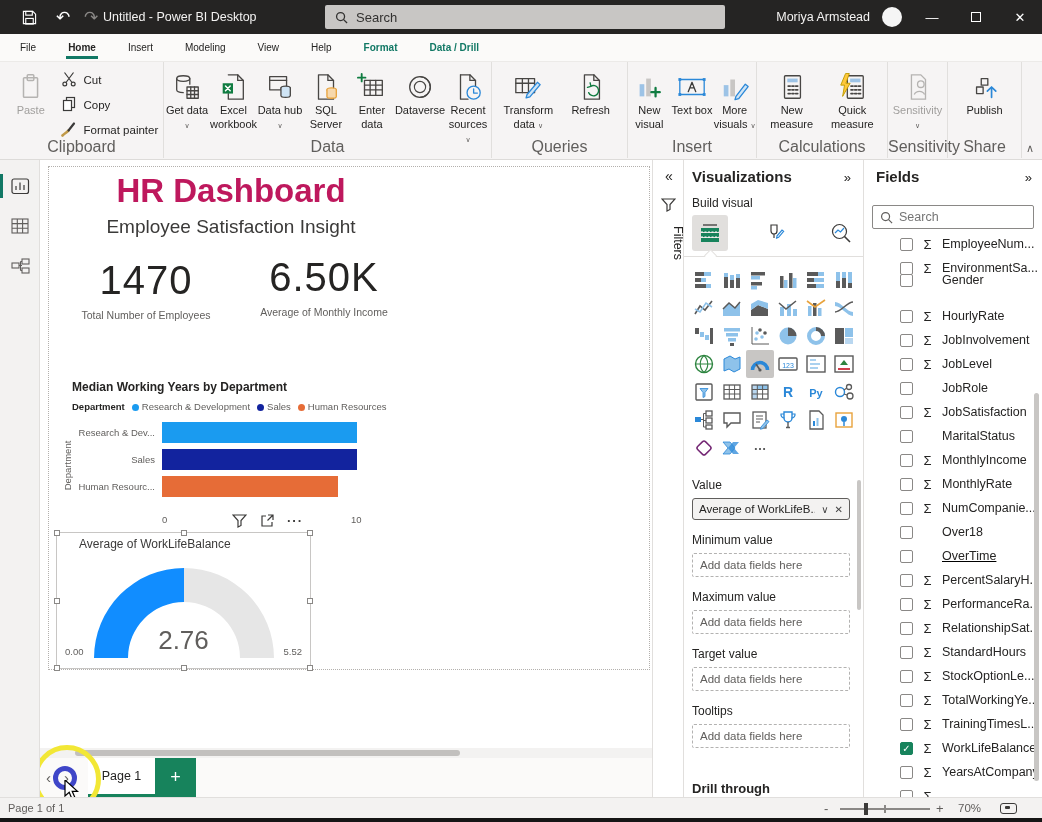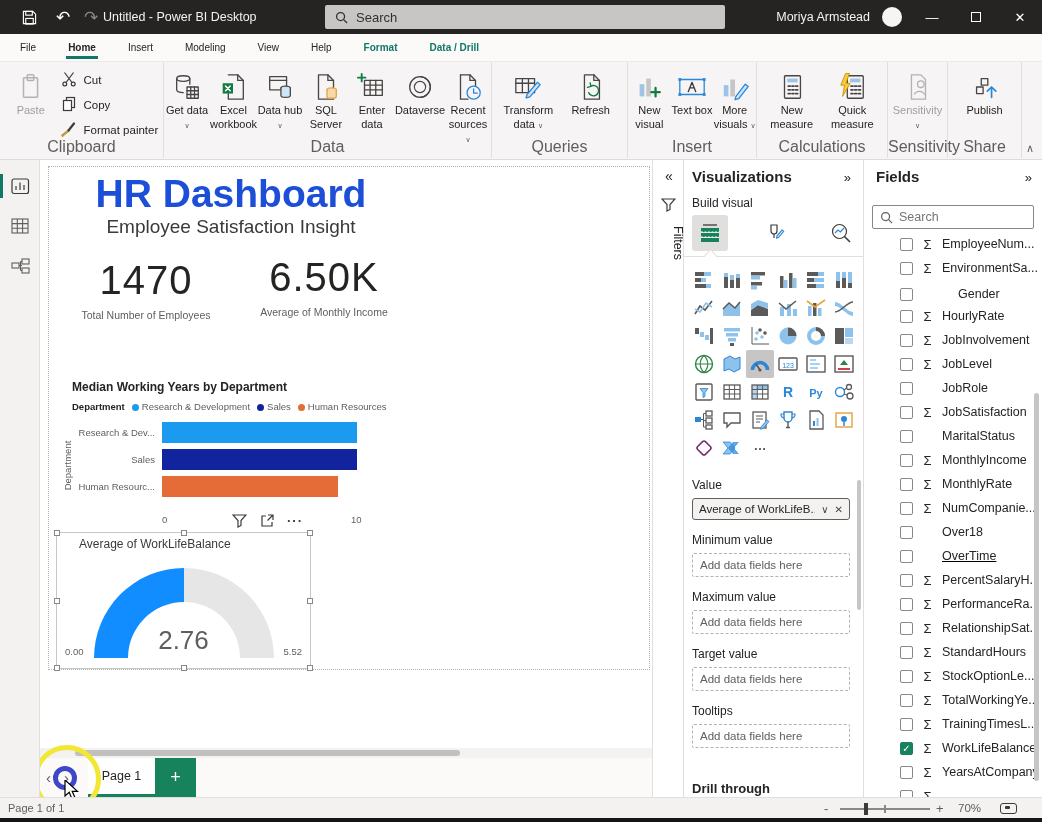--- a/index.html
+++ b/index.html
@@ -36,21 +36,21 @@
   #ribbon-collapse { position:absolute; right:8px; bottom:4px; font-size:11px; color:#605e5c; }
 
   
   #sidebar { position:absolute; top:160px; left:0; width:40px; height:637px; background:#f3f2f1; border-right:1px solid #e1dfdd; }
   .sbitem { position:absolute; left:0; width:40px; height:36px; display:flex; align-items:center; justify-content:center; }
   .sbitem.active:before { content:""; position:absolute; left:0; top:6px; bottom:6px; width:3px; background:#117865; }
 
   
   #canvascol { position:absolute; top:160px; left:40px; width:612px; height:637px; background:#fff; overflow:hidden; }
   #page { position:absolute; left:8px; top:6px; width:602px; height:504px; border:1px dotted #b3b0ad; background:#fff; }
-  #rpt-title { position:absolute; left:41px; top:12px; width:300px; text-align:center; font-size:39px; font-weight:bold; color:#1d4ed8; }
+  #rpt-title { position:absolute; left:41px; top:12px; width:300px; text-align:center; font-size:33px; font-weight:bold; color:#be185d; }
   #rpt-sub { position:absolute; left:41px; top:56px; width:300px; text-align:center; font-size:19px; color:#3b3a39; }
   .kcard { position:absolute; width:170px; text-align:center; }
   .kcard .kval { font-size:40px; color:#252423; letter-spacing:1px; }
   .kcard .klab { font-size:10.5px; color:#605e5c; margin-top:6px; }
 
   
   #barchart { position:absolute; left:24px; top:218px; width:330px; height:150px; }
   #bc-title { font-size:12px; font-weight:bold; color:#252423; padding:2px 0 0 8px; }
   #bc-legend { display:flex; align-items:center; gap:7px; font-size:9.5px; color:#605e5c; padding:7px 0 0 8px; }
   #bc-legend .lt { font-weight:bold; color:#252423; }
@@ -894,21 +894,21 @@
         <div class="frow" style="top: 0px;">
           <span class="fcheck"></span>
     <span class="fsigma">Σ</span>
     <span class="fname">EmployeeNum...</span>
         </div>
         <div class="frow" style="top: 24px;">
           <span class="fcheck"></span>
     <span class="fsigma">Σ</span>
     <span class="fname">EnvironmentSa...</span>
         </div>
-        <div class="frow" style="top: 50px; gap: 16px;">
+        <div class="frow" style="top: 36px;">
           <span class="fcheck"></span>
     <span class="fsigma"></span>
     <span class="fname">Gender</span>
         </div>
         <div class="frow" style="top: 72px;">
           <span class="fcheck"></span>
     <span class="fsigma">Σ</span>
     <span class="fname">HourlyRate</span>
         </div>
         <div class="frow" style="top: 96px;">

